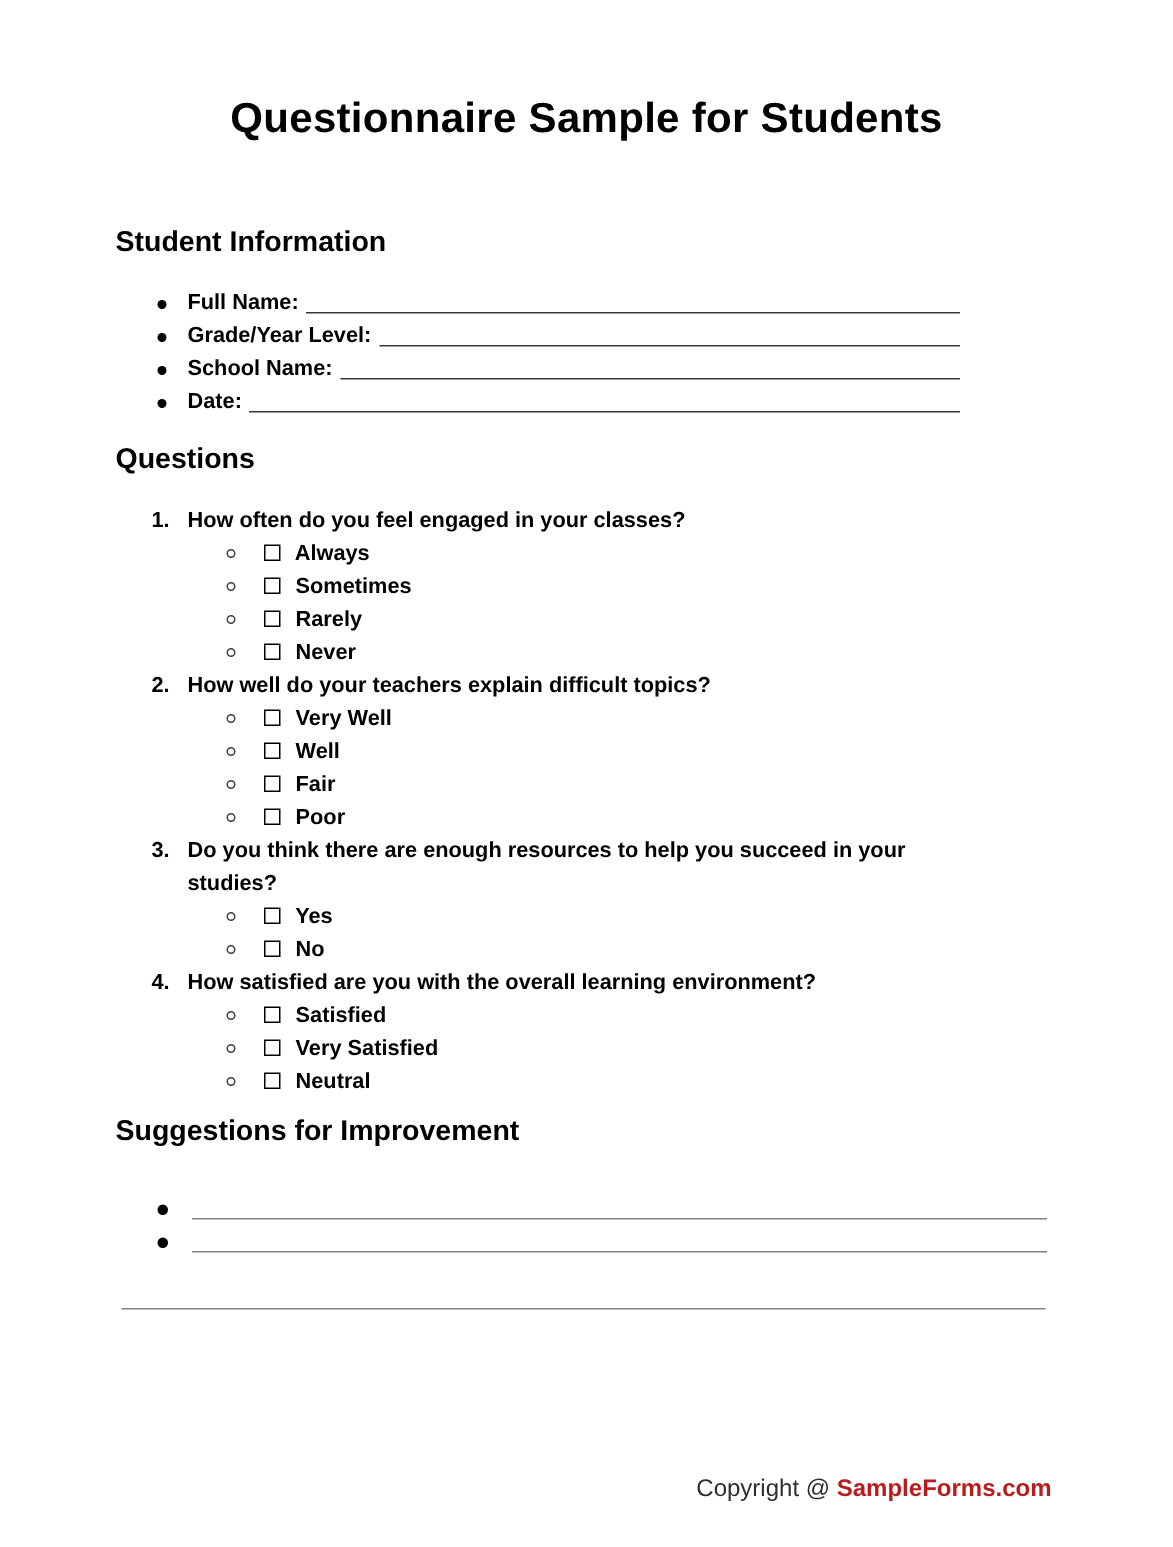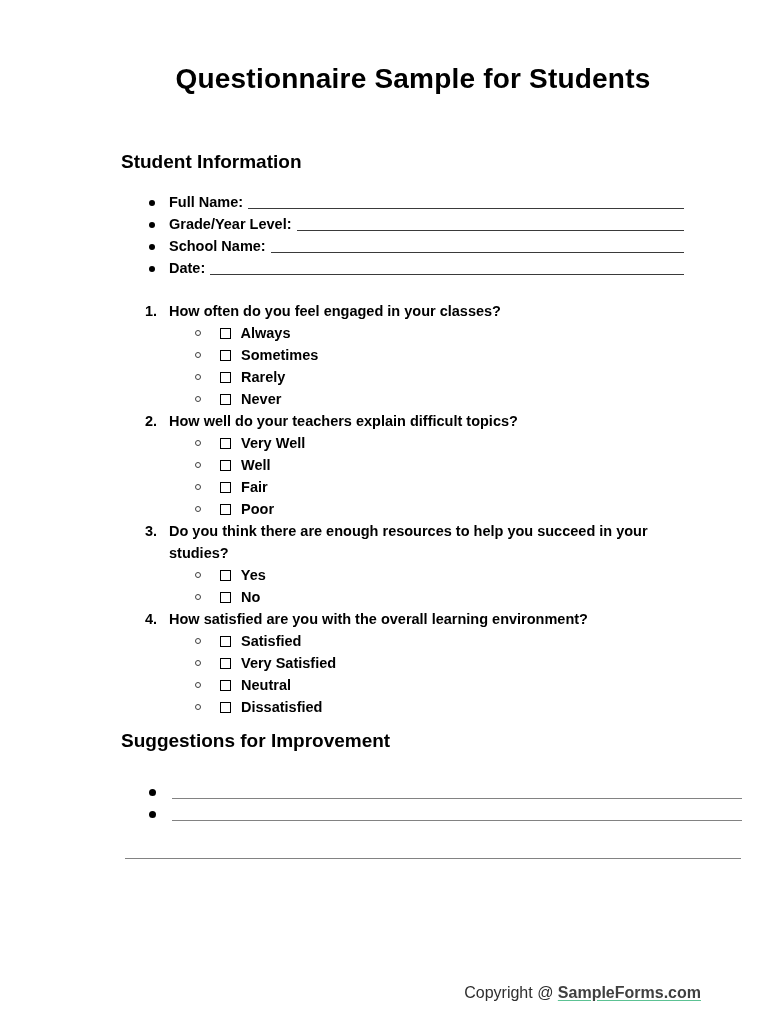--- a/index.html
+++ b/index.html
@@ -6,21 +6,20 @@
   html, body { background: #ffffff; }
   .page {
     position: relative;
     width: 782px;
     height: 1031px;
     margin: 0 auto;
     background: #ffffff;
     font-family: "Liberation Sans", "DejaVu Sans", sans-serif;
     color: #000000;
     overflow: hidden;
-    padding-left: 44px;
   }
   .doc-title {
     margin-top: 64px;
     width: 100%;
     text-align: center;
     font-size: 28px;
     line-height: 30px;
     font-weight: bold;
     letter-spacing: 0.2px;
   }
@@ -123,22 +122,21 @@
     position: absolute;
     top: 983px;
     right: 81px;
     font-size: 16px;
     line-height: 20px;
     color: #2e2e2e;
     white-space: nowrap;
   }
   .footer-link {
     font-weight: bold;
-    color: #404040;
-    text-decoration: underline;
+    color: #b91c1c;
     text-decoration-color: #5cc294;
     text-underline-offset: 2px;
     cursor: pointer;
   }
 </style>
 </head>
 <body>
 
 <div class="page">
 
@@ -162,20 +160,21 @@
       <span class="field-label">School Name:</span>
       <span class="field-line"></span>
     </div>
     <div class="field-row">
       <span class="disc"></span>
       <span class="field-label">Date:</span>
       <span class="field-line"></span>
     </div>
   </div>
 
+  <div class="section-heading h-questions">Questions</div>
 
   <div class="questions-list">
 
     <div class="q-text-row">
       <span class="q-number">1.</span>
       <span>How often do you feel engaged in your classes?</span>
     </div>
     <div class="option-row">
       <span class="circle"></span>
       <span class="checkbox"></span>
@@ -248,25 +247,20 @@
     </div>
     <div class="option-row">
       <span class="circle"></span>
       <span class="checkbox"></span>
       <span>Very Satisfied</span>
     </div>
     <div class="option-row">
       <span class="circle"></span>
       <span class="checkbox"></span>
       <span>Neutral</span>
-    </div>
-    <div class="option-row">
-      <span class="circle"></span>
-      <span class="checkbox"></span>
-      <span>Dissatisfied</span>
     </div>
 
   </div>
 
   <div class="section-heading h-suggestions">Suggestions for Improvement</div>
 
   <div class="blank-rows">
     <div class="blank-row">
       <span class="disc2"></span>
       <span class="blank-line"></span>

